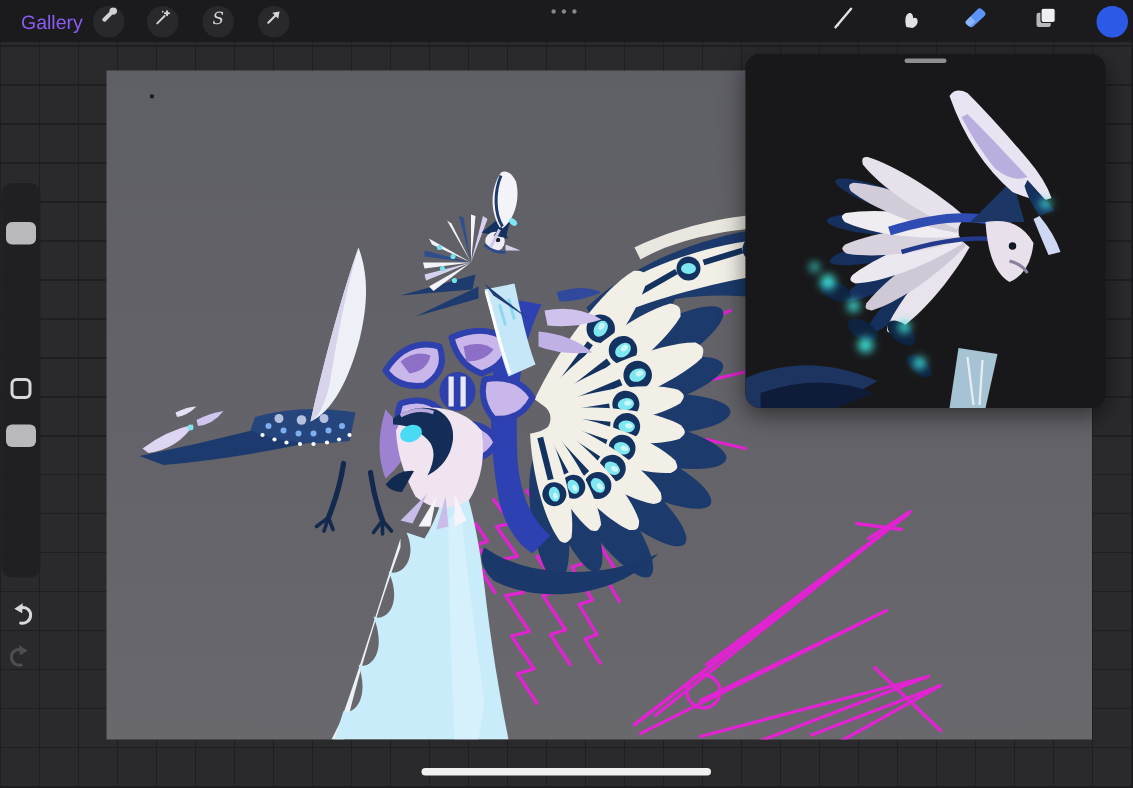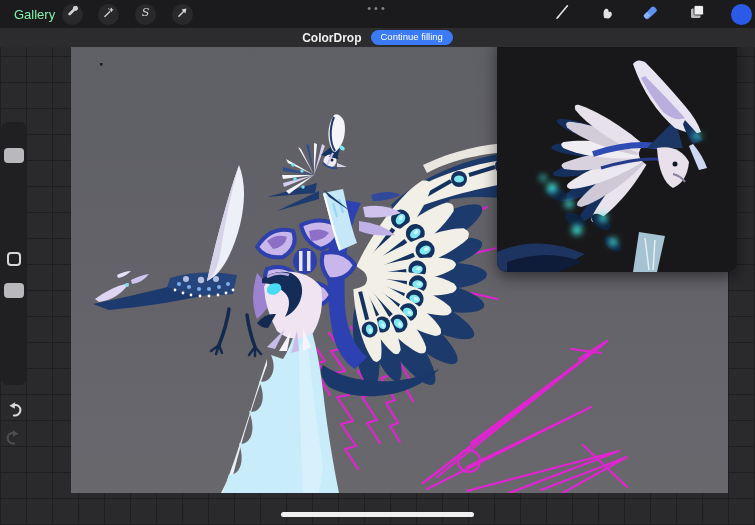--- a/index.html
+++ b/index.html
@@ -8,21 +8,21 @@
   .screen{
     position:relative; width:755px; height:525px; overflow:hidden;
     background-color:#2a2a2d;
     background-image:
       repeating-linear-gradient(0deg, #1f1f22 0 1px, transparent 1px 26px),
       repeating-linear-gradient(90deg, #1f1f22 0 1px, transparent 1px 26px);
   }
   
   .toolbar{ position:absolute; left:0; top:0; width:755px; height:28px;
     background:#1b1b1d; display:flex; align-items:center; z-index:30; }
-  .gallery-btn{ color:#86efac; font-size:13px; margin-left:14px; cursor:default; }
+  .gallery-btn{ color:#8b5cf6; font-size:13px; margin-left:14px; cursor:default; }
   .tool-circle{ width:21px; height:21px; border-radius:50%; background:#29292b;
     display:flex; align-items:center; justify-content:center; position:absolute; top:3.5px; }
   .rt-icon{ position:absolute; top:4px; width:20px; height:20px; display:flex;
     align-items:center; justify-content:center; }
   .color-dot{ position:absolute; top:3.5px; width:21px; height:21px; border-radius:50%; background:#2b5be6; }
   .menu-dots{ position:absolute; left:0; right:0; top:2px; text-align:center;
     color:#85858a; font-size:11px; letter-spacing:3px; }
   
   .banner{ position:absolute; left:0; top:28px; width:755px; height:19px; background:#2c2c2e;
     display:flex; align-items:center; justify-content:center; gap:9px; z-index:29; }
@@ -122,24 +122,20 @@
       <span>
         <svg width="18" height="18" viewBox="0 0 18 18">
             <rect x="3" y="5.5" width="9.5" height="9.5" rx="1.5" fill="#b9b9bd"></rect>
             <rect x="6" y="2.5" width="9.5" height="9.5" rx="1.5" fill="#efeff2" stroke="#1b1b1d" stroke-width="0.8"></rect>
           </svg>
       </span>
     </span>
     <span class="color-dot" style="left:731px"></span>
   </header>
 
-  <div class="banner">
-    <span class="banner-title">ColorDrop</span>
-    <button class="pill">Continue filling</button>
-  </div>
 
   <div class="canvas">
     <svg width="657" height="446" viewBox="0 0 657 446">
 
       <rect x="29" y="16" width="2.5" height="2.5" fill="#1a1a1a"></rect>
 
       <g stroke="#e621d6" stroke-width="2.2" fill="none" stroke-linecap="round" stroke-linejoin="round" opacity="0.96">
         <path d="M258,286 l12,16 l-10,2 l14,20 l-11,2 l15,22 l-12,2 l16,24 l-12,3 l15,22 l-11,3 l13,20"></path>
         <path d="M280,280 l13,18 l-10,2 l15,22 l-11,2 l15,23 l-11,3 l15,23 l-10,3 l13,20"></path>
         <path d="M304,286 l12,18 l-9,3 l13,21 l-10,3 l14,22 l-9,3 l12,20 l-8,3 l10,16"></path>

